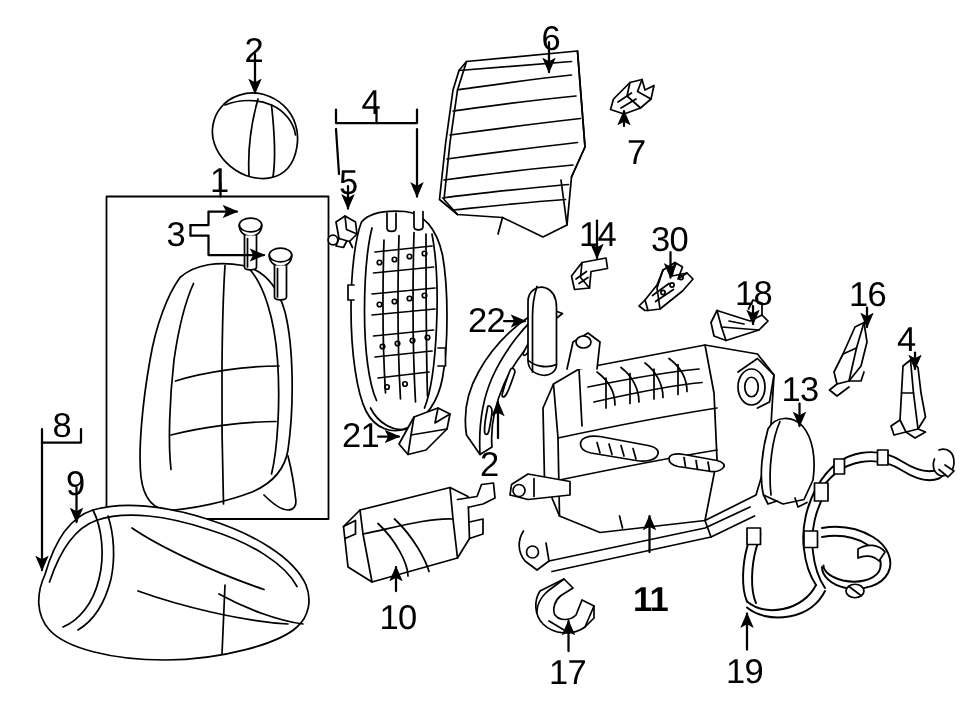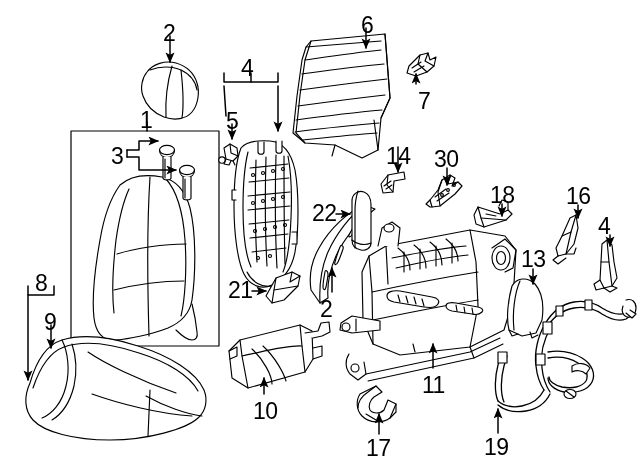--- a/index.html
+++ b/index.html
@@ -422,21 +422,21 @@
   <div class="callout c-num" style="left:140px;top:109px;">1</div>
   <div class="callout c-num" style="left:163px;top:22px;">2</div>
   <div class="callout c-num" style="left:111px;top:145px;">3</div>
   <div class="callout c-num" style="left:241px;top:57px;">4</div>
   <div class="callout c-num" style="left:226px;top:110px;">5</div>
   <div class="callout c-num" style="left:361px;top:14px;">6</div>
   <div class="callout c-num" style="left:418px;top:90px;">7</div>
   <div class="callout c-num" style="left:35px;top:272px;">8</div>
   <div class="callout c-num" style="left:44px;top:311px;">9</div>
   <div class="callout c-num" style="left:253px;top:400px;">10</div>
-  <div class="callout c-num" style="left:422px;top:374px;">11</div>
+  <div class="callout c-num" style="left:422px;top:388px;font-weight:bold;">11</div>
   <div class="callout c-num" style="left:320px;top:298px;">2</div>
   <div class="callout c-num" style="left:521px;top:248px;">13</div>
   <div class="callout c-num" style="left:386px;top:145px;">14</div>
   <div class="callout c-num" style="left:598px;top:215px;">4</div>
   <div class="callout c-num" style="left:566px;top:185px;">16</div>
   <div class="callout c-num" style="left:366px;top:437px;">17</div>
   <div class="callout c-num" style="left:490px;top:184px;">18</div>
   <div class="callout c-num" style="left:484px;top:436px;text-align:center;">19</div>
   <div class="callout c-num" style="left:434px;top:148px;">30</div>
   <div class="callout c-num" style="left:228px;top:279px;">21</div>

